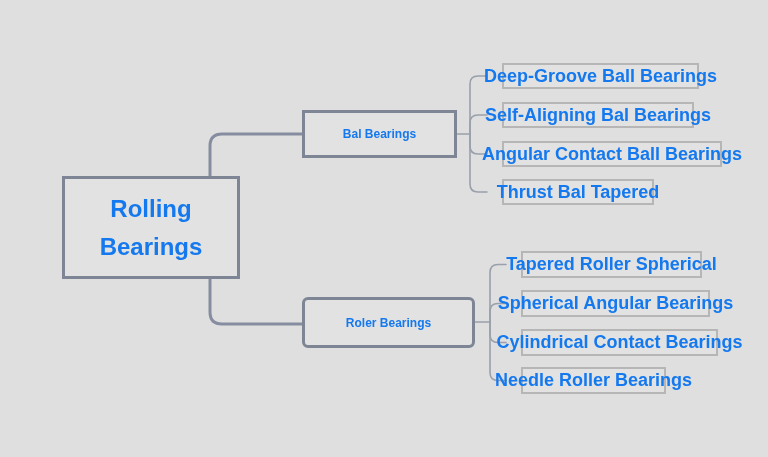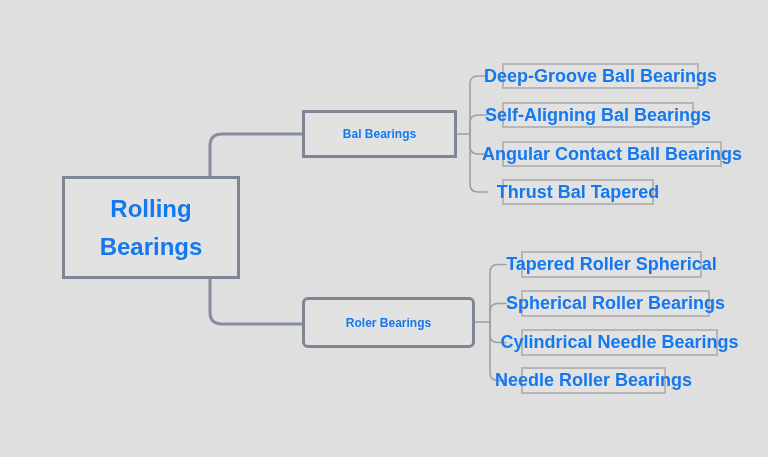--- a/index.html
+++ b/index.html
@@ -64,17 +64,17 @@
 
   <div class="node node-branch" style="left:302px;top:110px;width:155px;height:48px;">Bal Bearings</div>
   <div class="node node-branch" style="left:302px;top:297px;width:173px;height:51px;border-radius:6px;">Roler Bearings</div>
 
   <div class="node node-leaf" style="left:487px;top:63px;width:197px;height:26px;">Deep-Groove Ball Bearings</div>
   <div class="node node-leaf" style="left:487px;top:102px;width:192px;height:26px;">Self-Aligning Bal Bearings</div>
   <div class="node node-leaf" style="left:487px;top:141px;width:220px;height:26px;">Angular Contact Ball Bearings</div>
   <div class="node node-leaf" style="left:487px;top:179px;width:152px;height:26px;">Thrust Bal Tapered</div>
 
   <div class="node node-leaf" style="left:506px;top:251px;width:181px;height:27px;">Tapered Roller Spherical</div>
-  <div class="node node-leaf" style="left:506px;top:290px;width:189px;height:27px;">Spherical Roller Bearings</div>
-  <div class="node node-leaf" style="left:506px;top:329px;width:197px;height:27px;">Cylindrical Needle Bearings</div>
+  <div class="node node-leaf" style="left:506px;top:290px;width:189px;height:27px;">Spherical Angular Bearings</div>
+  <div class="node node-leaf" style="left:506px;top:329px;width:197px;height:27px;">Cylindrical Contact Bearings</div>
   <div class="node node-leaf" style="left:506px;top:367px;width:145px;height:27px;">Needle Roller Bearings</div>
 
 </div>
 
 </body></html>

